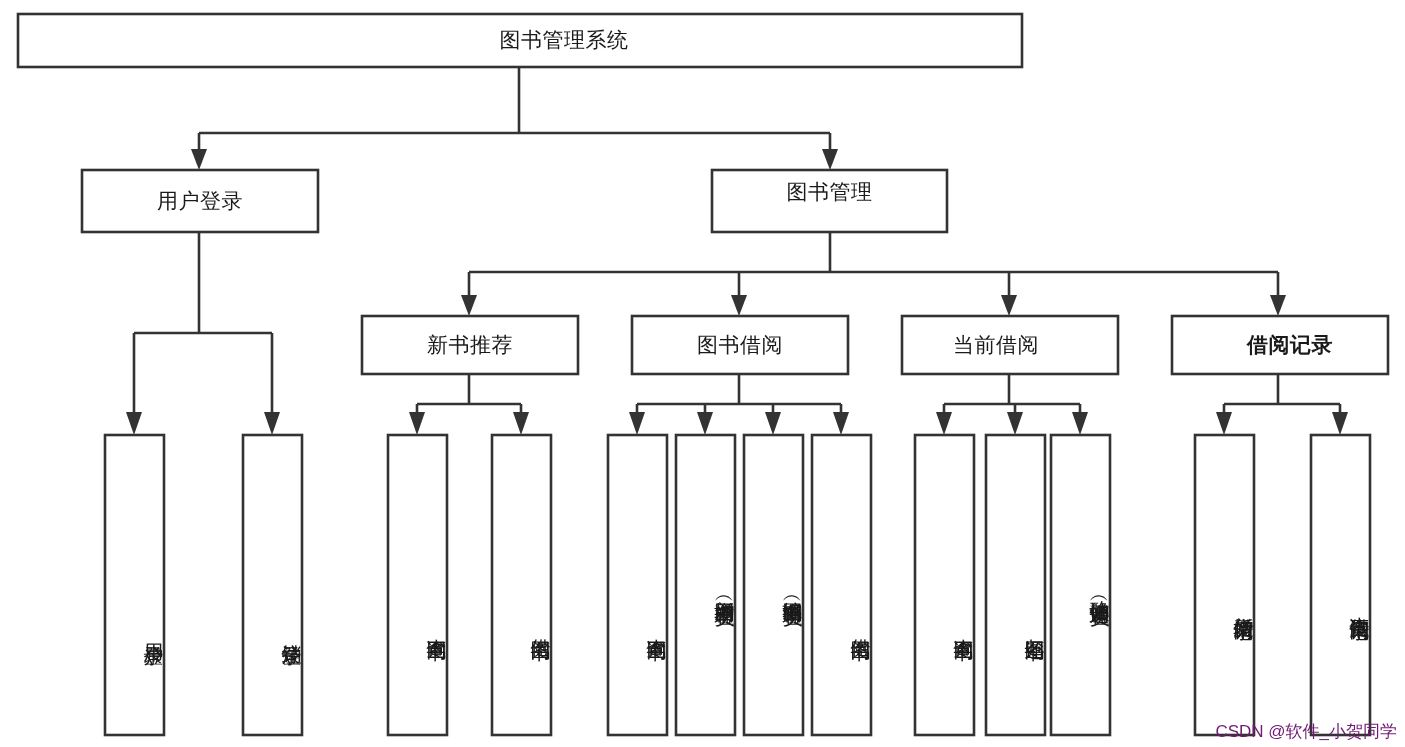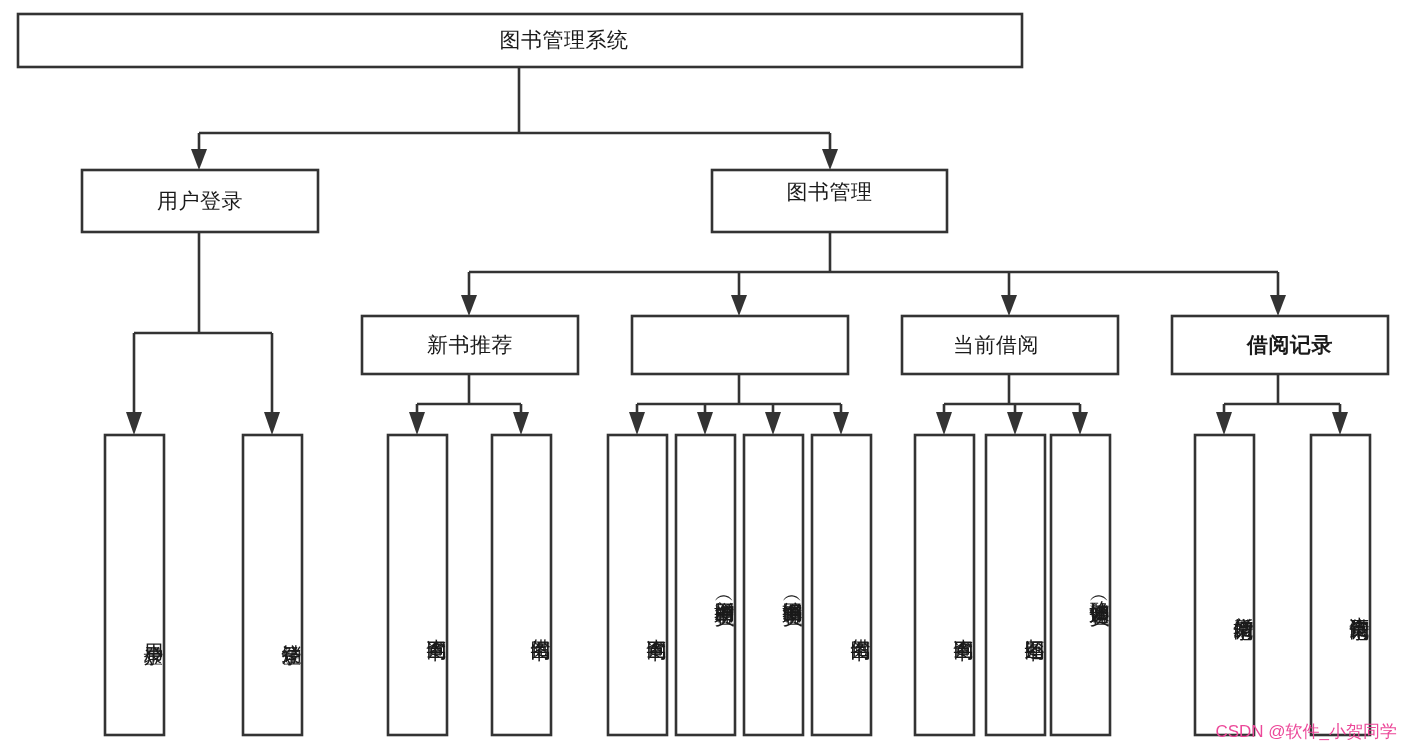--- a/index.html
+++ b/index.html
@@ -64,21 +64,21 @@
     align-items: flex-start;
     justify-content: center;
     padding-top: 4px;
     box-sizing: border-box;
   }
   .watermark {
     position: absolute;
     right: 8px;
     bottom: 4px;
     font-size: 17px;
-    color: #ec4899;
+    color: #701a75;
     white-space: nowrap;
     user-select: none;
   }
 </style>
 </head>
 <body>
 
 <div id="diagram-root">
 
   <svg class="flow" viewBox="0 0 1405 747" xmlns="http://www.w3.org/2000/svg">
@@ -184,20 +184,21 @@
     <rect class="node-box" x="1195" y="435" width="59" height="300"></rect>
     <rect class="node-box" x="1311" y="435" width="59" height="300"></rect>
   </svg>
 
   <div class="node-label horiz" style="left:18px; top:14px; width:1092px; height:53px;">图书管理系统</div>
 
   <div class="node-label horiz" style="left:82px; top:170px; width:236px; height:62px;">用户登录</div>
   <div class="node-label horiz" style="left:712px; top:170px; width:235px; height:44px;">图书管理</div>
 
   <div class="node-label horiz" style="left:362px; top:316px; width:216px; height:58px;border-radius:20px;">新书推荐</div>
+  <div class="node-label horiz" style="left:632px; top:316px; width:216px; height:58px;">图书借阅</div>
   <div class="node-label horiz" style="left:902px; top:316px; width:188px; height:58px;">当前借阅</div>
   <div class="node-label horiz" style="left:1172px; top:316px; width:236px; height:58px;font-weight:bold;">借阅记录</div>
 
   <div class="node-label vert" style="left:105px; top:528px; width:59px; height:200px;">用户登录</div>
   <div class="node-label vert" style="left:243px; top:528px; width:59px; height:200px;">注销登录</div>
 
   <div class="node-label vert" style="left:388px; top:518px; width:59px; height:210px;">查询图书</div>
   <div class="node-label vert" style="left:492px; top:518px; width:59px; height:210px;">借阅图书</div>
 
   <div class="node-label vert" style="left:608px; top:518px; width:59px; height:210px;">查询图书</div>

